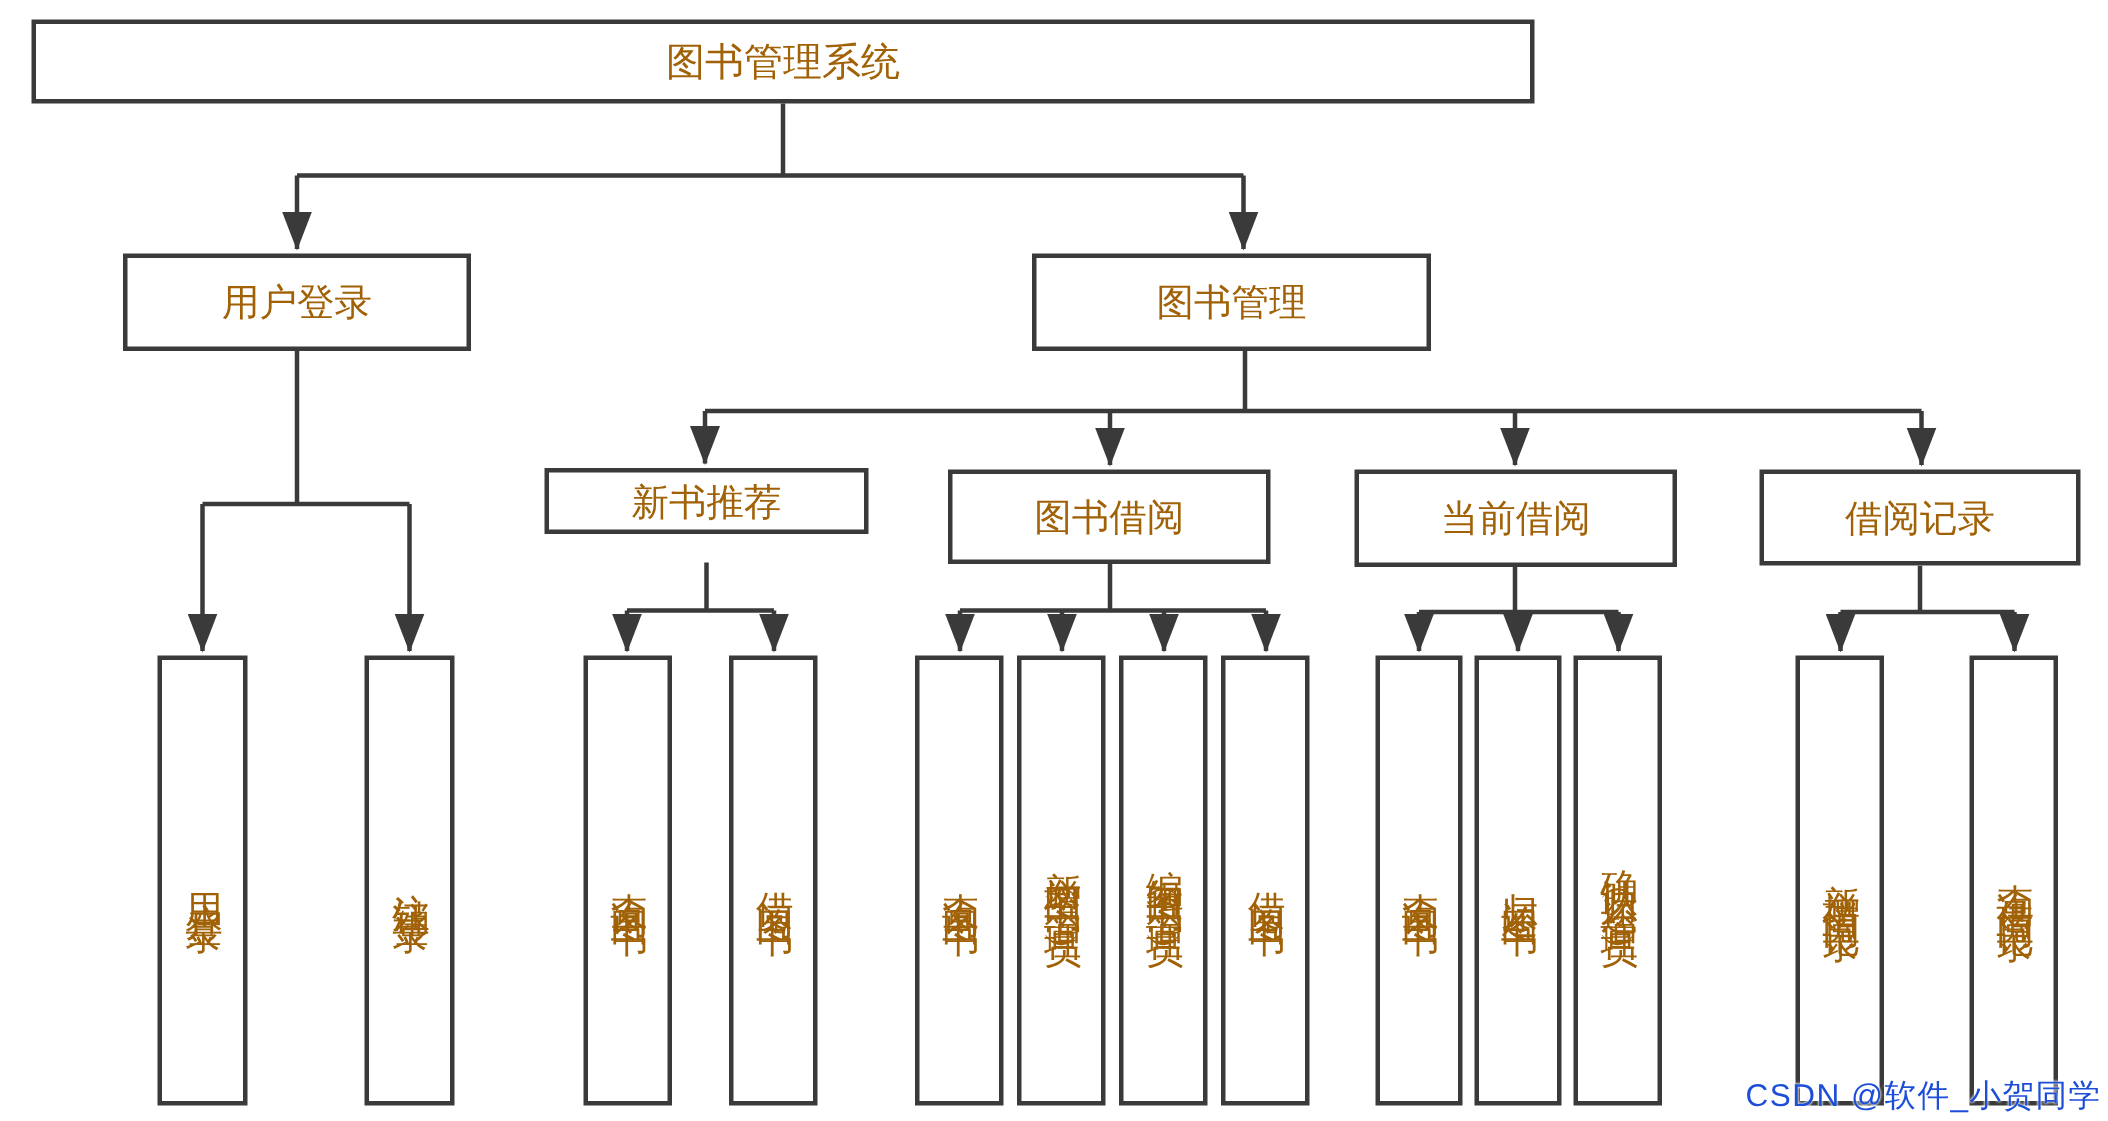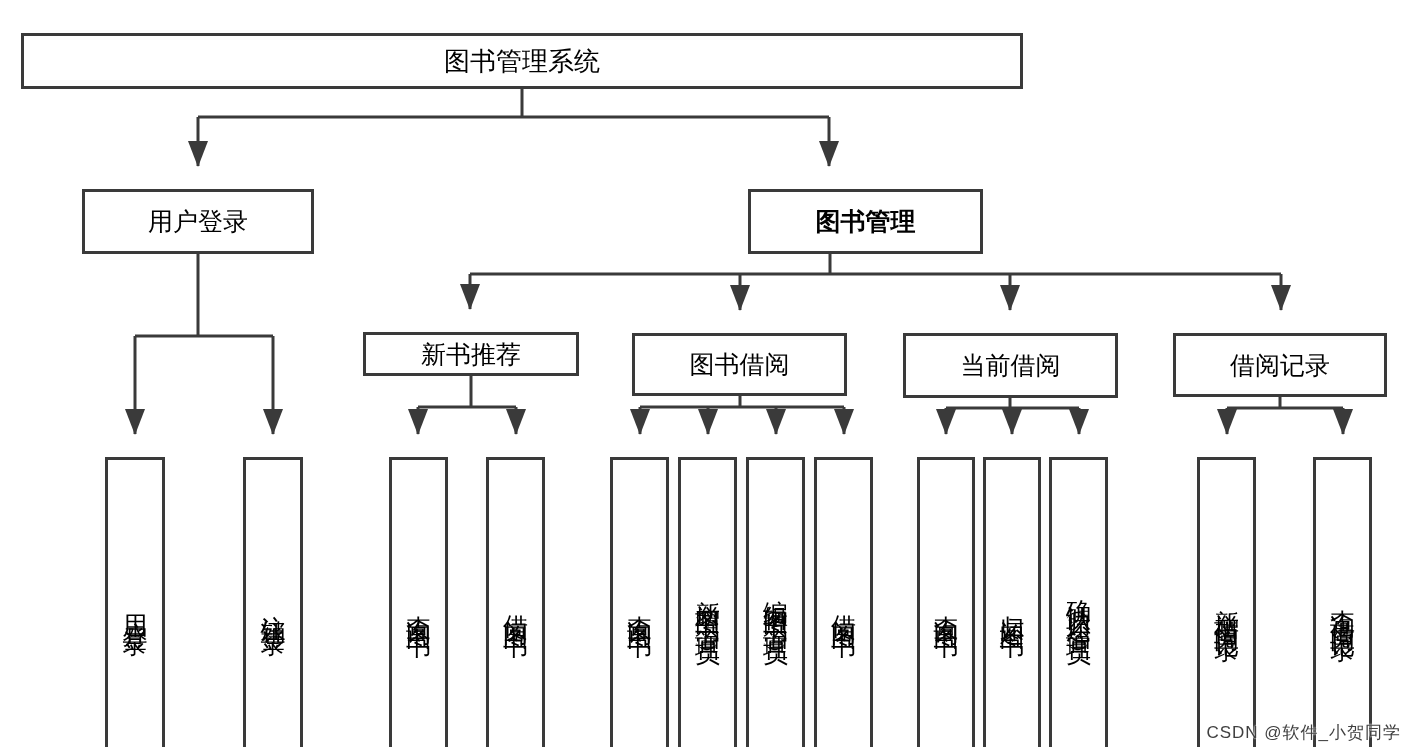--- a/index.html
+++ b/index.html
@@ -15,40 +15,39 @@
   .connectors { position: absolute; left: 0; top: 0; z-index: 1; }
   .box {
     position: absolute;
     box-sizing: border-box;
     background: #ffffff;
     border: 3px solid #3a3a3a;
     display: flex;
     align-items: center;
     justify-content: center;
     font-size: 25px;
-    color: #000000;
+    color: #a16207;
     z-index: 2;
     white-space: nowrap;
-    margin-top: 20px;
   }
   .root { font-size: 26px; }
   .v {
     writing-mode: vertical-rl;
     text-orientation: mixed;
     letter-spacing: 6px;
     line-height: 1;
     white-space: normal;
   }
   .watermark {
     position: absolute;
     right: 4px;
     bottom: 3px;
-    font-size: 17px;
+    font-size: 21px;
     letter-spacing: 1px;
-    color: #404040;
+    color: #1d4ed8;
     z-index: 5;
     text-shadow: 0 0 2px #ffffff, 0 0 2px #ffffff;
   }
 </style>
 </head>
 <body>
 
 <div class="canvas">
 
   <svg class="connectors" width="1405" height="747" viewBox="0 0 1405 747" aria-hidden="true">
@@ -90,21 +89,21 @@
 
       <path d="M1280,377 V408 M1227,408 H1343"></path>
       <line x1="1227" y1="408" x2="1227" y2="434" marker-end="url(#ah)"></line>
       <line x1="1343" y1="408" x2="1343" y2="434" marker-end="url(#ah)"></line>
     </g>
   </svg>
 
   <div class="box root" style="left:21px;top:13px;width:1002px;height:56px;">图书管理系统</div>
 
   <div class="box" style="left:82px;top:169px;width:232px;height:65px;">用户登录</div>
-  <div class="box" style="left:748px;top:169px;width:235px;height:65px;font-weight:bold;">图书管理</div>
+  <div class="box" style="left:688px;top:169px;width:266px;height:65px;">图书管理</div>
 
   <div class="box" style="left:363px;top:312px;width:216px;height:44px;">新书推荐</div>
   <div class="box" style="left:632px;top:313px;width:215px;height:63px;text-align:center;">图书借阅</div>
   <div class="box" style="left:903px;top:313px;width:215px;height:65px;">当前借阅</div>
   <div class="box" style="left:1173px;top:313px;width:214px;height:64px;">借阅记录</div>
 
   <div class="box v" style="left:105px;top:437px;width:60px;height:300px;">用户登录</div>
   <div class="box v" style="left:243px;top:437px;width:60px;height:300px;">注销登录</div>
 
   <div class="box v" style="left:389px;top:437px;width:59px;height:300px;">查询图书</div>

